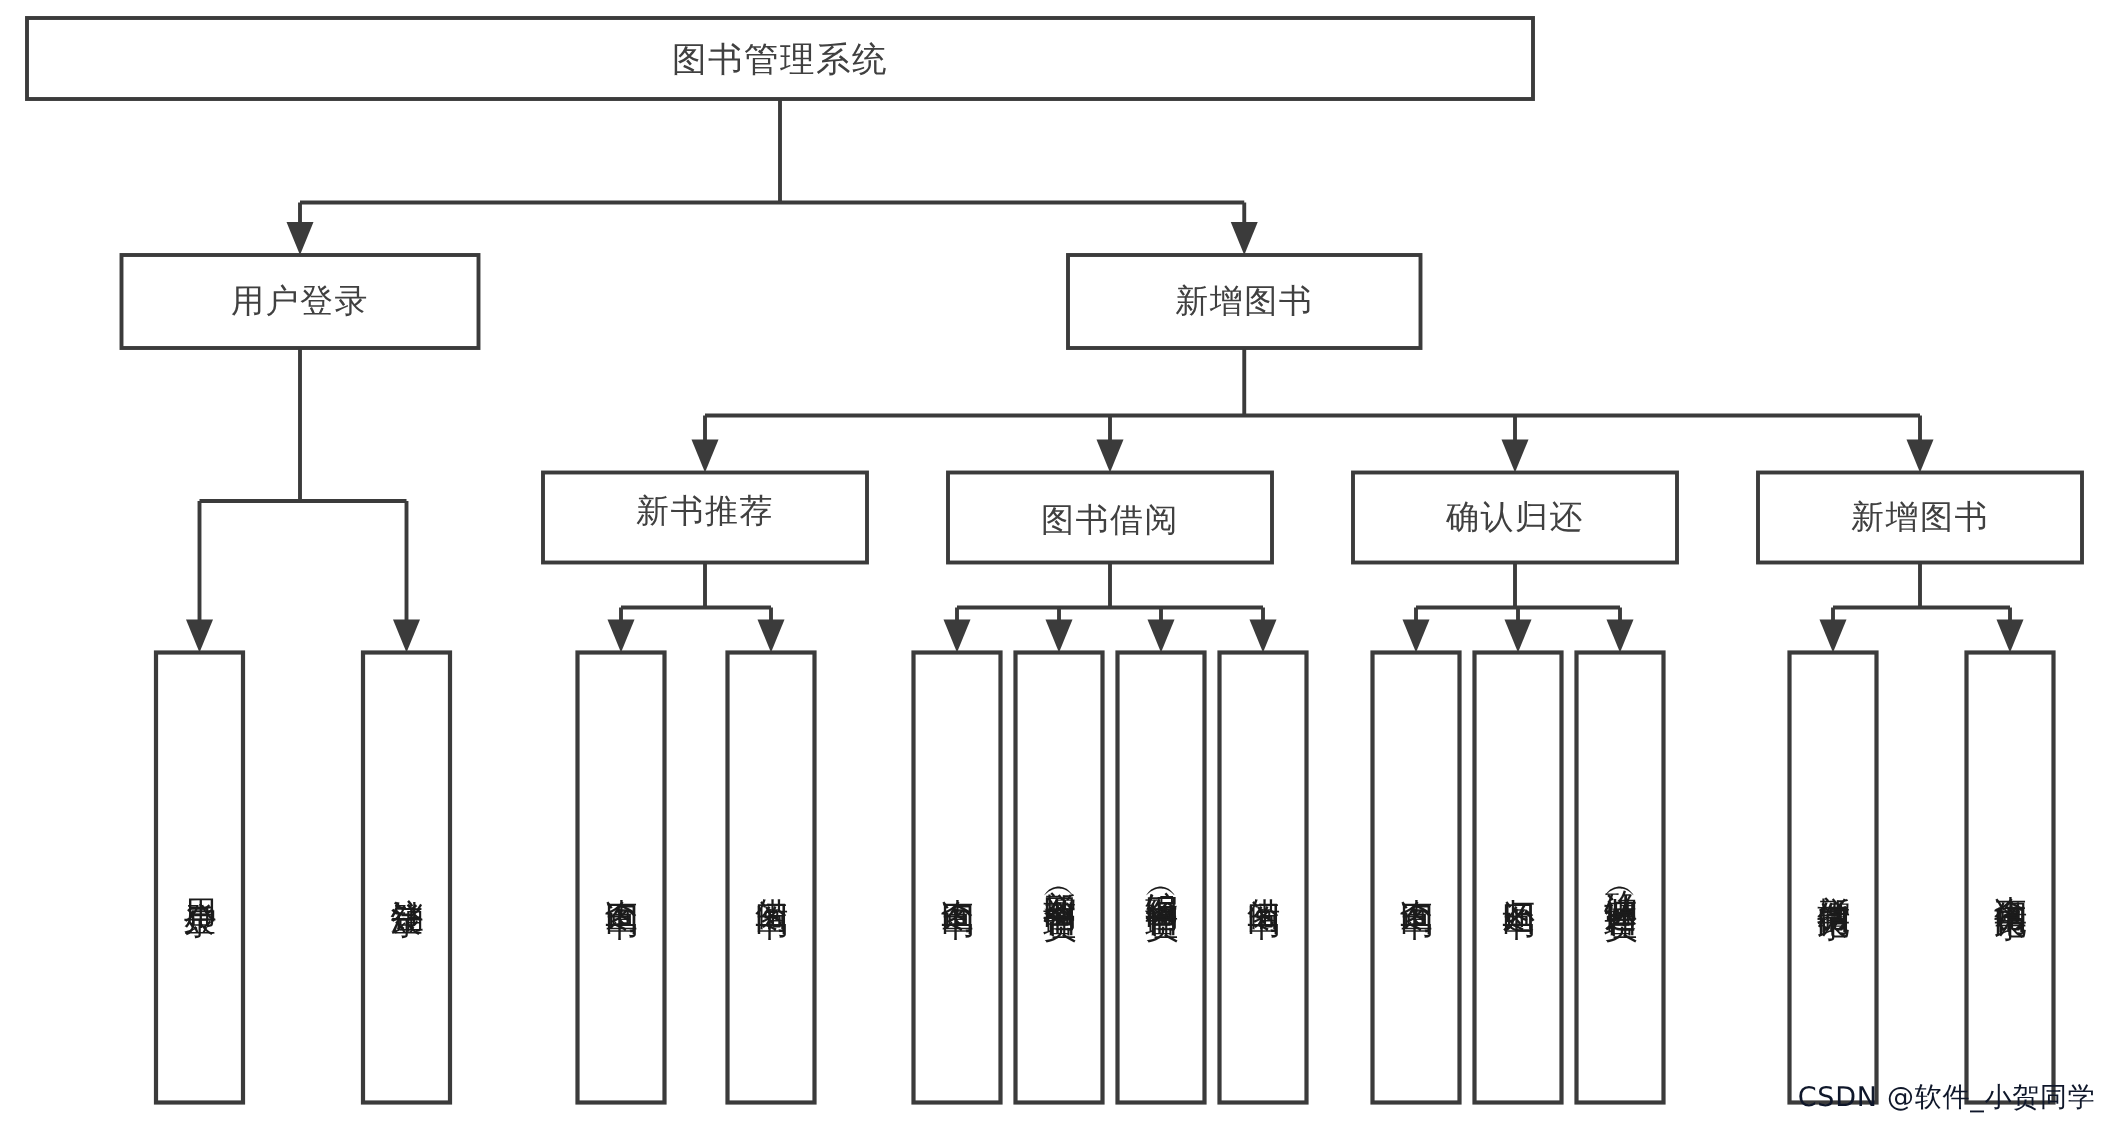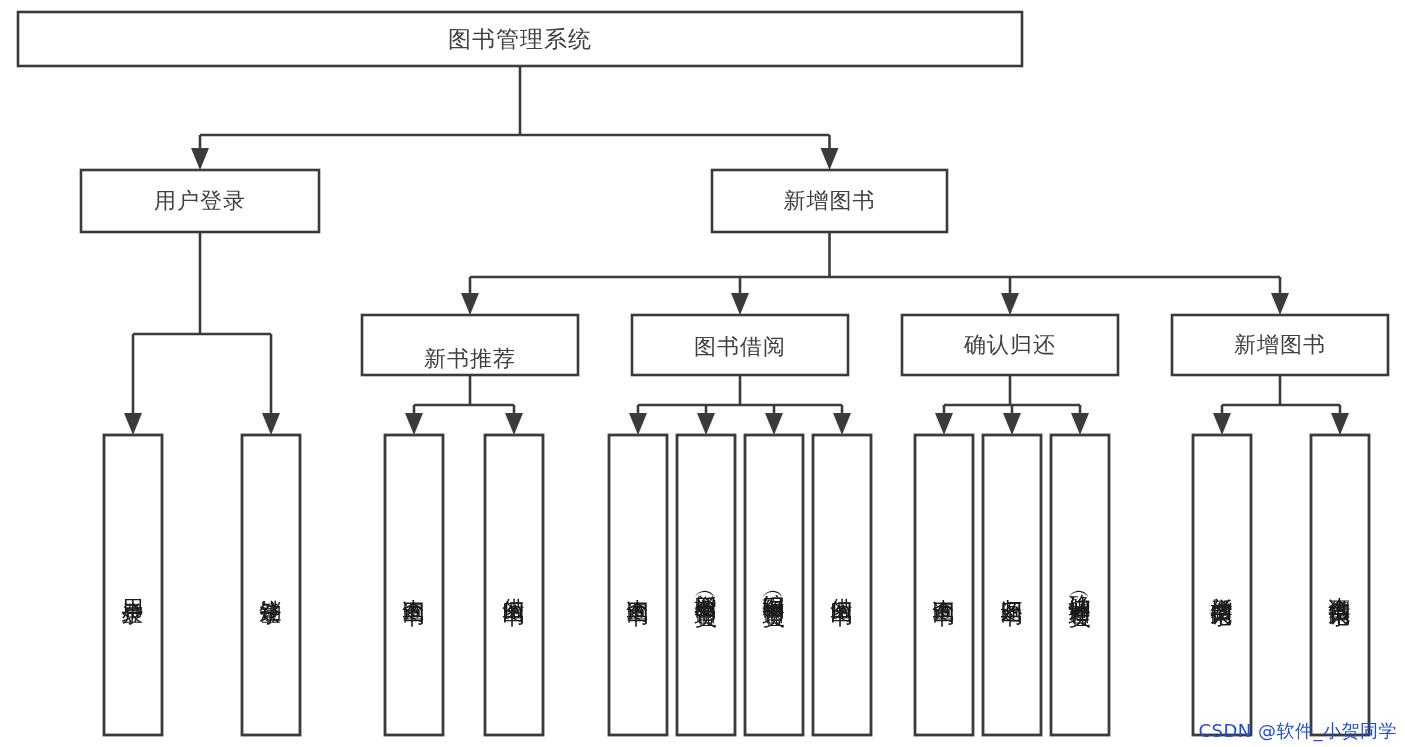--- a/index.html
+++ b/index.html
@@ -76,21 +76,21 @@
     color: #404040;
     white-space: nowrap;
     letter-spacing: 1px;
   }
   #watermark {
     position: absolute;
     right: 8px;
     bottom: 4px;
     font-family: "DejaVu Sans", "Liberation Sans", sans-serif;
     font-size: 18px;
-    color: #1d4ed8;
+    color: #0f172a;
     white-space: nowrap;
     letter-spacing: 0.5px;
     pointer-events: none;
     margin-left: 12px;
   }
 </style>
 </head>
 <body>
 
 <div id="diagram-root">
@@ -191,21 +191,21 @@
   <div id="label-layer">
       <div class="top-label-wrap" style="left: 18px; top: 12px; width: 1004px; height: 54px;">
         <span class="top-label" style="font-size: 23px;">图书管理系统</span>
       </div>
       <div class="top-label-wrap" style="left: 81px; top: 170px; width: 238px; height: 62px;">
         <span class="top-label">用户登录</span>
       </div>
       <div class="top-label-wrap" style="left: 712px; top: 170px; width: 235px; height: 62px;">
         <span class="top-label">新增图书</span>
       </div>
-      <div class="top-label-wrap" style="left: 362px; top: 333px; width: 216px; height: 52px;">
+      <div class="top-label-wrap" style="left: 362px; top: 315px; width: 216px; height: 52px;">
         <span class="top-label">新书推荐</span>
       </div>
       <div class="top-label-wrap" style="left: 632px; top: 315px; width: 216px; height: 63px;">
         <span class="top-label">图书借阅</span>
       </div>
       <div class="top-label-wrap" style="left: 902px; top: 315px; width: 216px; height: 60px;">
         <span class="top-label">确认归还</span>
       </div>
       <div class="top-label-wrap" style="left: 1172px; top: 315px; width: 216px; height: 60px;">
         <span class="top-label">新增图书</span>

